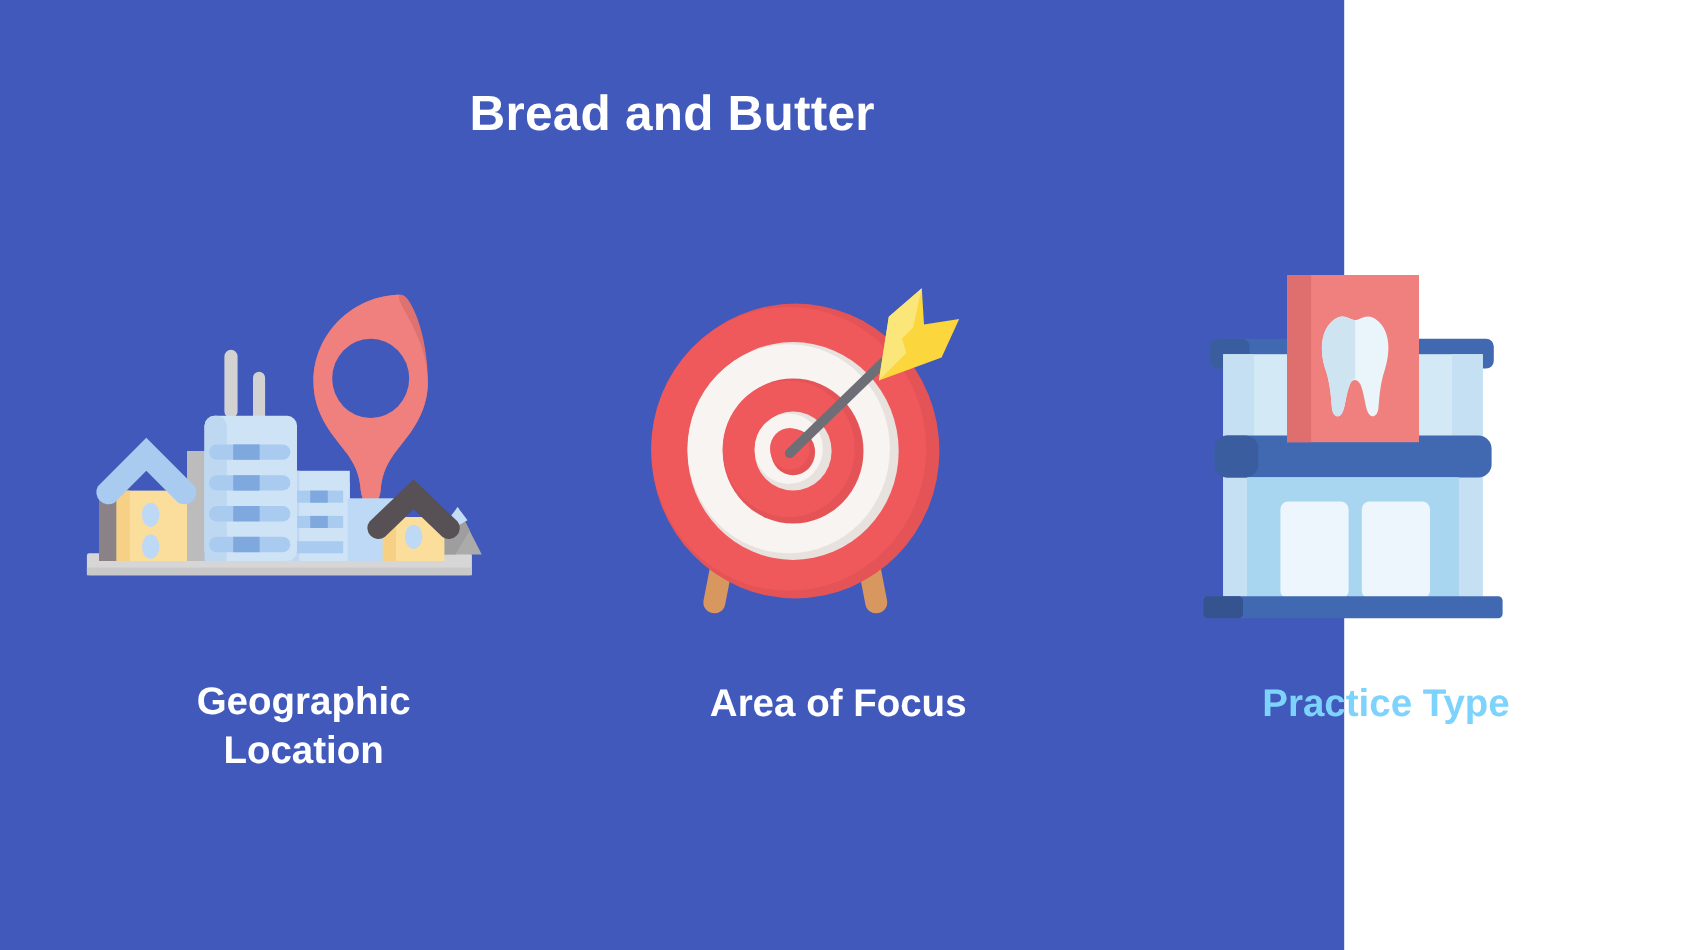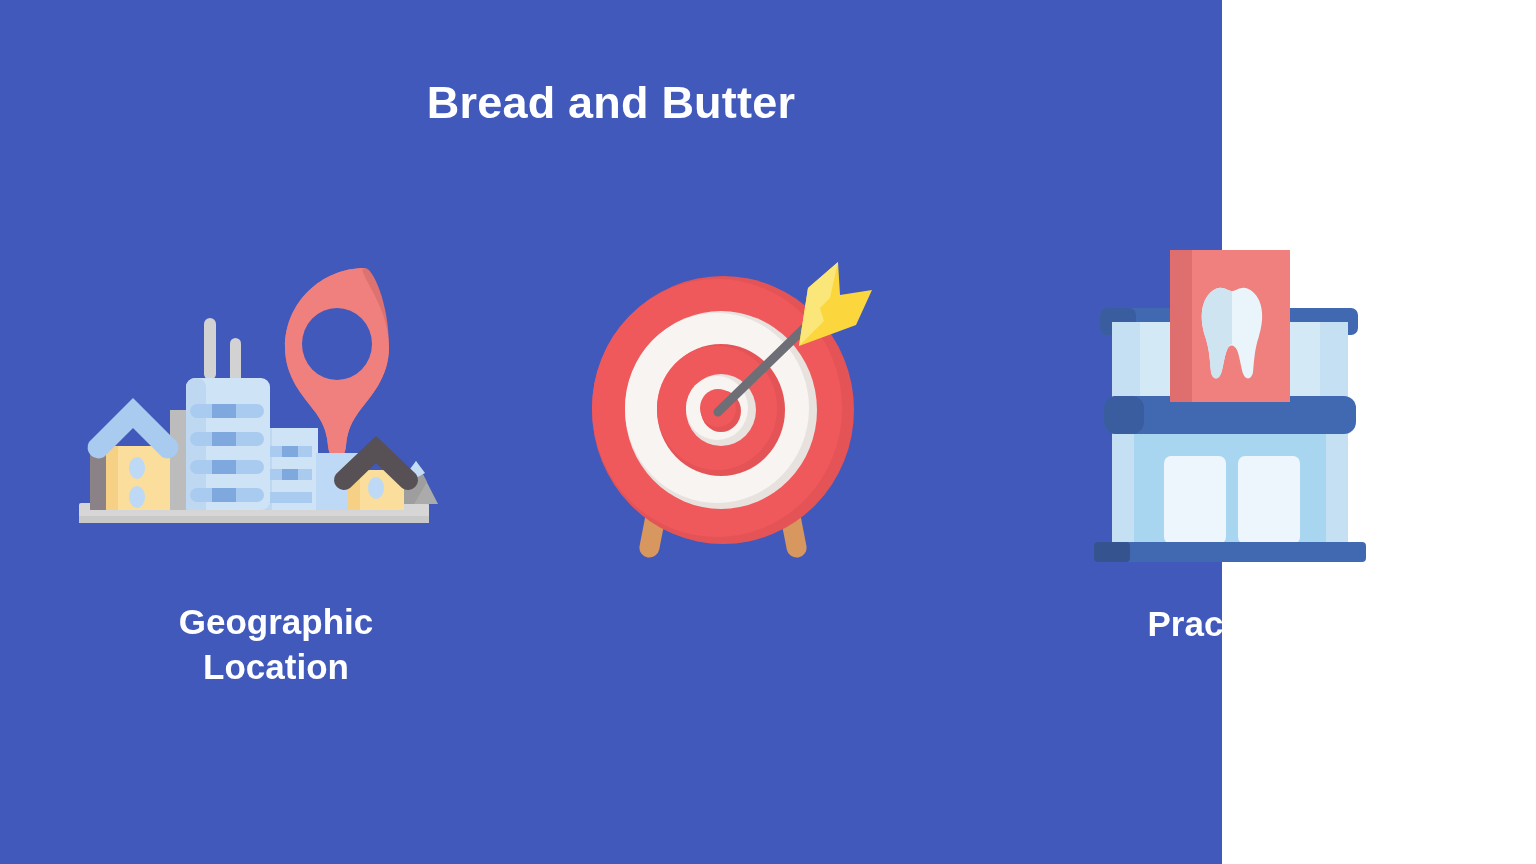--- a/index.html
+++ b/index.html
@@ -41,20 +41,21 @@
     align-items: flex-start;
     justify-content: space-between;
     padding: 0 60px;
     box-sizing: border-box;
   }
   .column {
     width: 460px;
     display: flex;
     flex-direction: column;
     align-items: center;
+    gap: 16px;
   }
   .art-box {
     position: relative;
     width: 400px;
     height: 330px;
   }
   .col-label {
     margin-top: 18px;
     color: #FFFFFF;
     font-size: 35px;
@@ -178,20 +179,21 @@
           </g>
 
           <line x1="156" y1="162" x2="259" y2="62" stroke="#6E6E76" stroke-width="9" stroke-linecap="round"></line>
 
           <g>
             <path d="M237 96 L 246 38 L 276 12 L 278 45 L 310 40 L 294 75 Z" fill="#FBD63C"></path>
             <path d="M237 96 L 246 38 L 276 12 L 268 48 L 258 58 L 262 71 Z" fill="#FAE679"></path>
           </g>
         </svg>
       </div>
+      <div class="col-label" style="color: rgb(255, 255, 255);">Area of Focus</div>
     </div>
 
     <div class="column col-practice">
       <div class="art-box">
         <svg width="400" height="330" viewBox="0 0 400 330" xmlns="http://www.w3.org/2000/svg">
 
           <g>
             <rect x="40" y="58" width="258" height="27" rx="7" fill="#4169B2"></rect>
             <rect x="40" y="58" width="36" height="27" rx="7" fill="#3A5DA0"></rect>
           </g>
@@ -221,17 +223,17 @@
             <rect x="110" y="0" width="120" height="152" fill="#F0807E"></rect>
             <rect x="110" y="0" width="22" height="152" fill="#DF6F6E"></rect>
 
             <g>
               <path d="M151 42 C 140 52 140 70 145 86 C 150 101 150 114 151 122 C 152 128 156 130 159 127 C 163 123 163 110 167 100 C 169 94 174 94 177 100 C 181 110 181 123 185 127 C 188 130 192 128 193 122 C 194 114 194 101 199 86 C 204 70 204 52 193 42 C 183 33 177 41 172 41 C 167 41 161 33 151 42 Z" fill="#EAF4FB"></path>
               <path d="M151 42 C 140 52 140 70 145 86 C 150 101 150 114 151 122 C 152 128 156 130 159 127 C 163 123 163 110 167 100 C 169 95 171 94 172 94 L 172 41 C 167 41 161 33 151 42 Z" fill="#CFE4F1"></path>
             </g>
           </g>
         </svg>
       </div>
-      <div class="col-label" style="color: #ffffff;">Practice Type</div>
+      <div class="col-label" style="color: #7dd3fc;">Practice Type</div>
     </div>
 
   </div>
 </div>
 
 </body></html>

